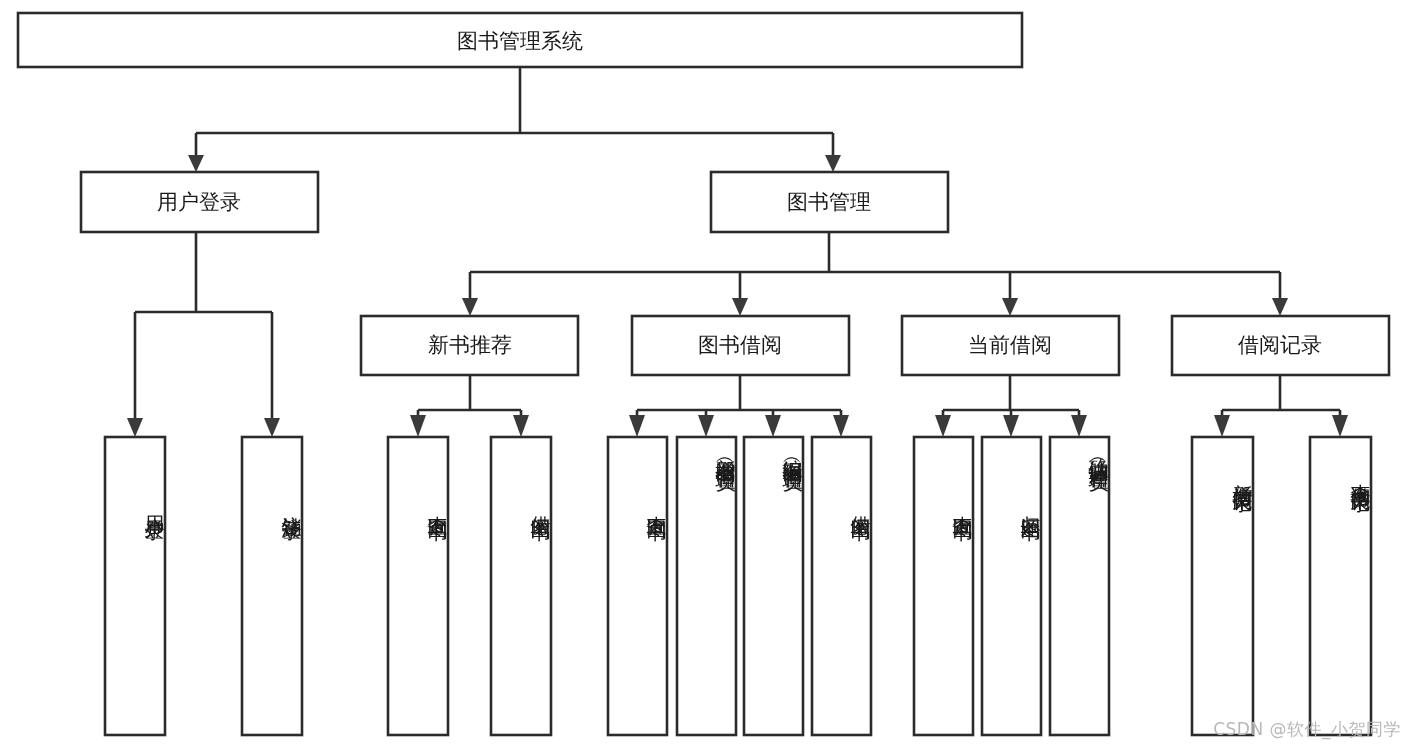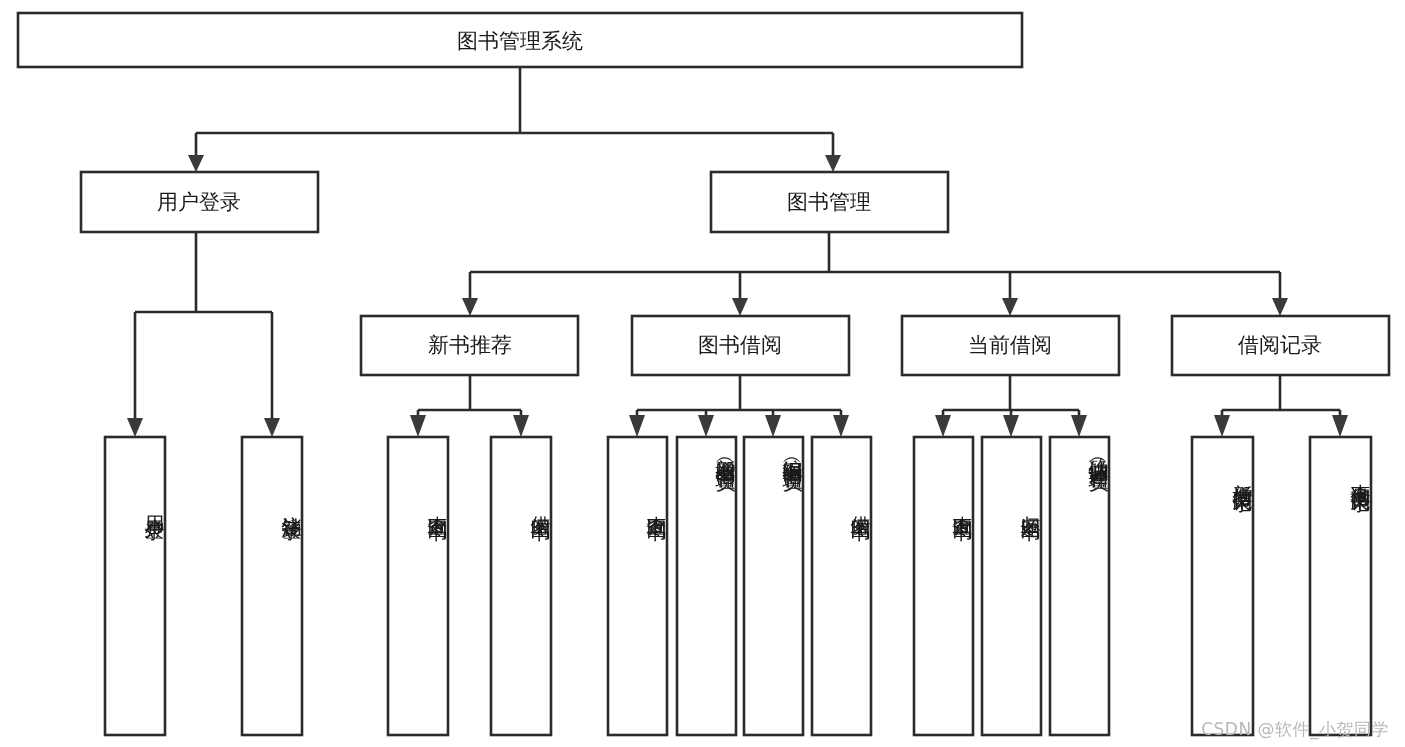--- a/index.html
+++ b/index.html
@@ -56,21 +56,21 @@
     font-size: 20px;
     line-height: 1.08;
     color: #1a1a1a;
     letter-spacing: 2px;
     text-align: center;
     white-space: nowrap;
     pointer-events: none;
   }
   .watermark {
     position: absolute;
-    right: 16px;
+    right: 4px;
     bottom: 6px;
     font-family: "DejaVu Sans", "Liberation Sans", sans-serif;
     font-size: 17px;
     color: #b8b8b8;
     white-space: nowrap;
     letter-spacing: 0.5px;
   }
 </style>
 </head>
 <body>

